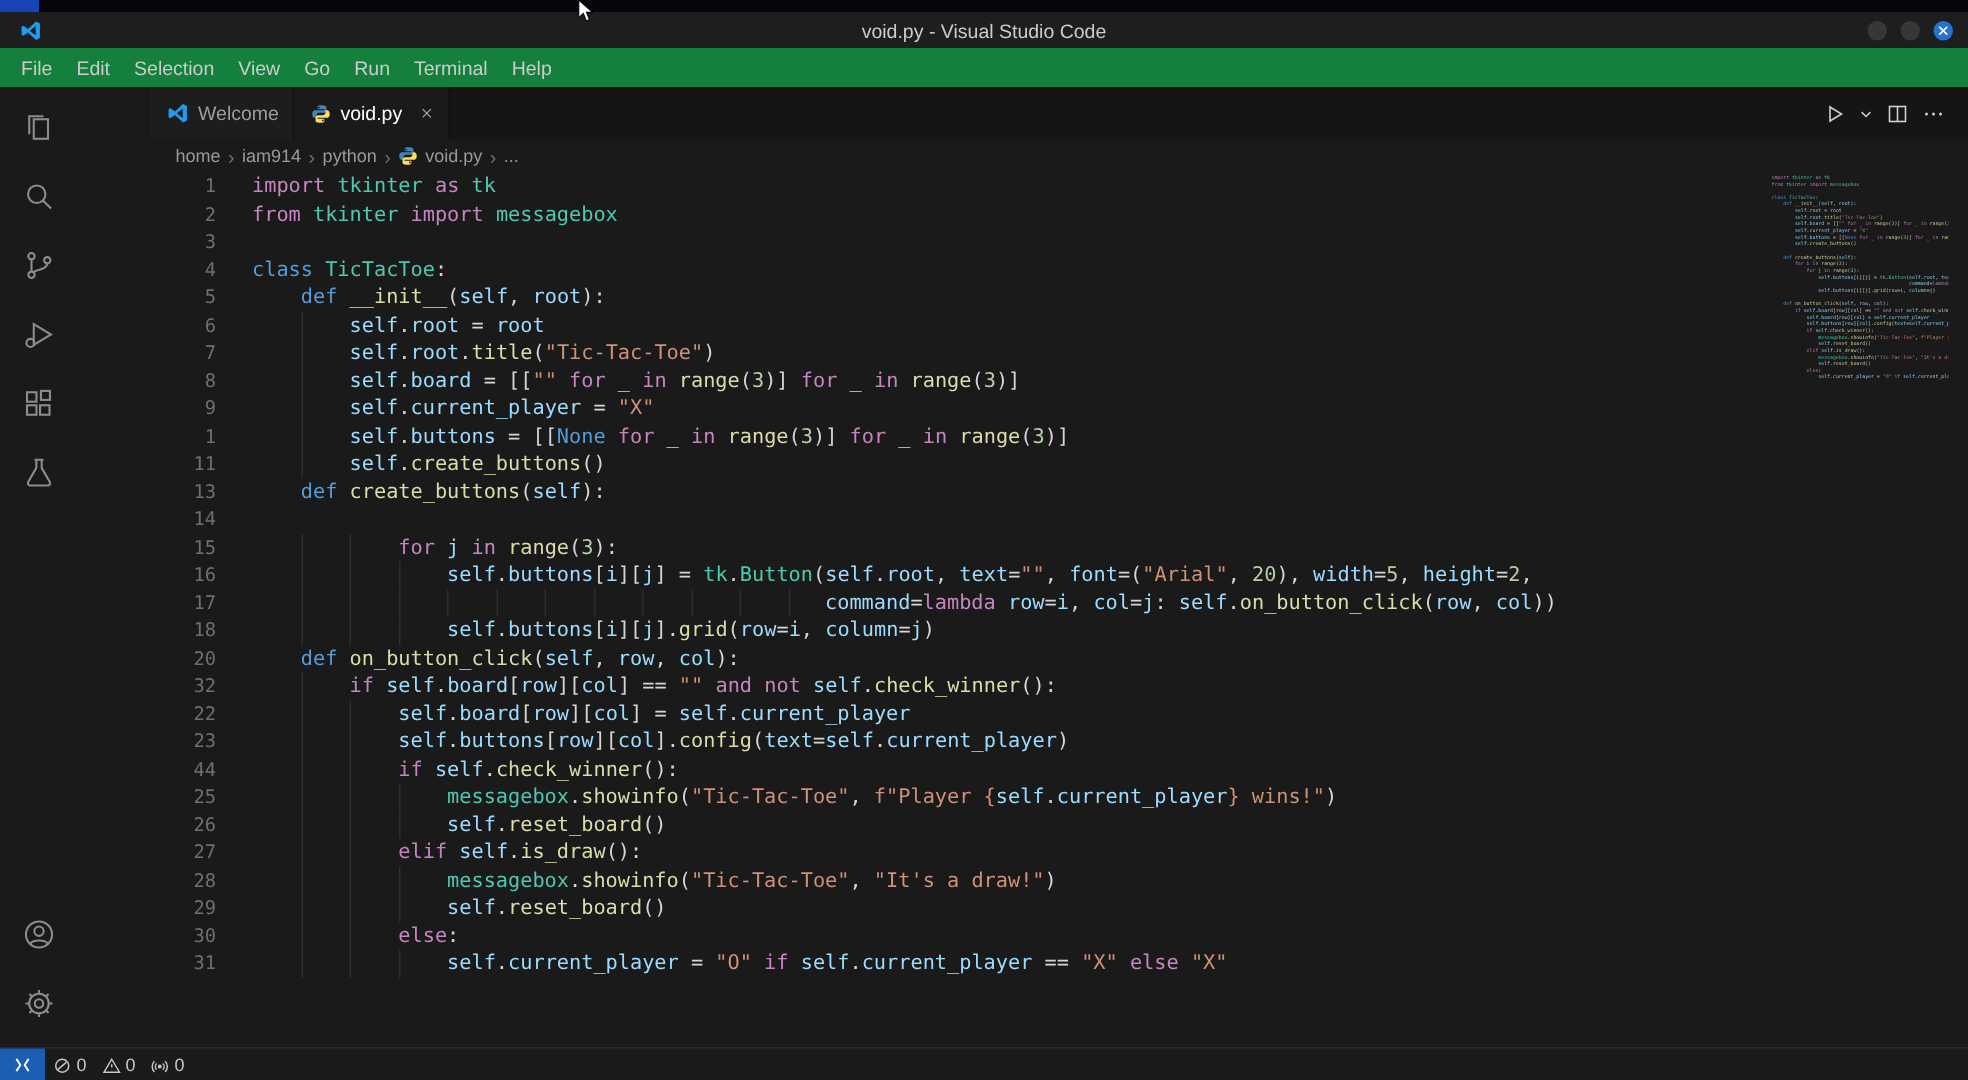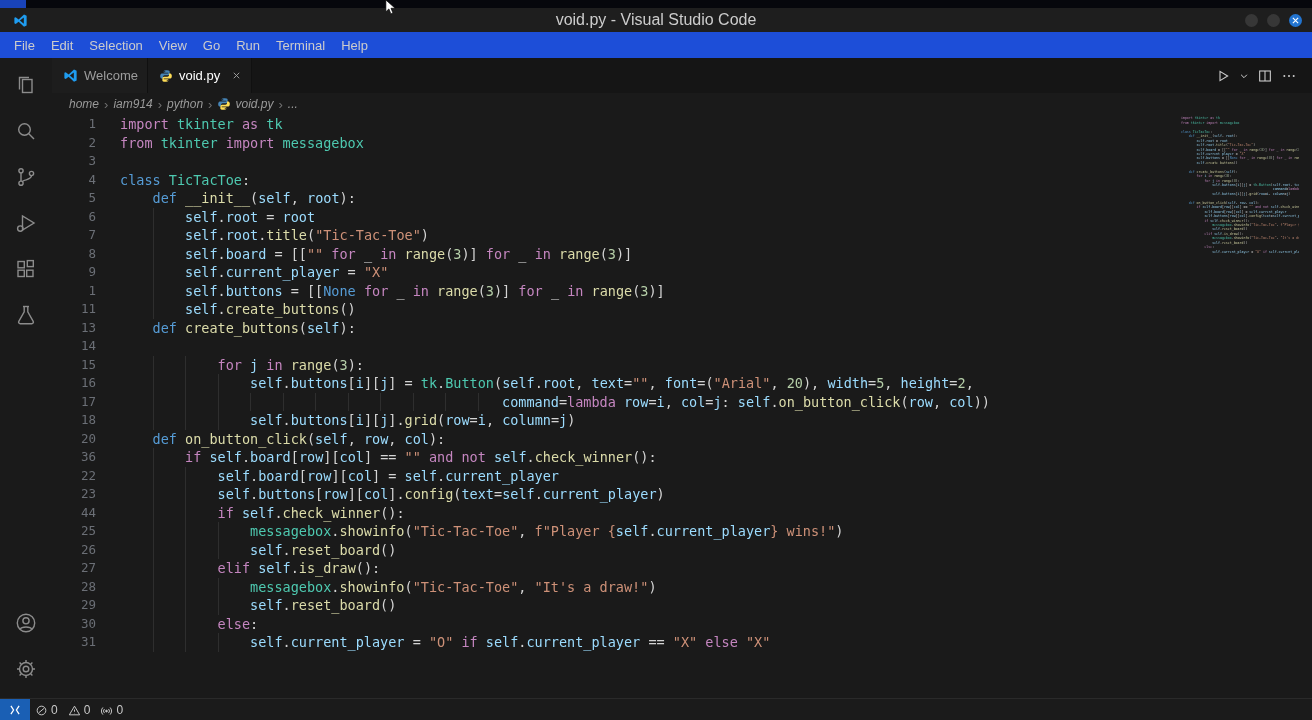--- a/index.html
+++ b/index.html
@@ -9,50 +9,50 @@
   .icon svg{display:block;}
 
   
   .top-strip{height:8px;background:#06070c;position:relative;}
   .top-accent{position:absolute;left:0;top:0;width:26px;height:8px;background:#1d4ed8;opacity:.85;}
   .cursor{position:absolute;left:384px;top:0;z-index:50;}
 
   
   .titlebar{height:24px;background:#1e1e1e;display:flex;align-items:center;position:relative;}
   .tb-logo{margin-left:13px;}
-  .tb-title{position:absolute;left:0;right:0;text-align:center;font-size:16px;color:#cccccc;pointer-events:none;}
+  .tb-title{position:absolute;left:0;right:0;text-align:center;font-size:13px;color:#cccccc;pointer-events:none;}
   .tb-controls{margin-left:auto;display:flex;align-items:center;gap:9px;padding-right:10px;z-index:2;}
   .wc{width:13px;height:13px;border-radius:50%;background:#373737;display:flex;align-items:center;justify-content:center;}
   .wc.close{background:var(--close-button,#2274d0);}
 
   
-  .menubar{height:26px;background:#1d4ed8;display:flex;align-items:center;padding-left:6px;}
+  .menubar{height:26px;background:#15803d;display:flex;align-items:center;padding-left:6px;}
   .menu-item{padding:1px 8px;font-size:13px;color:#cccccc;border-radius:5px;}
 
-  .main{display:flex;height:640px;}
+  .main{display:flex;height:640px;gap:48px;}
 
   
   .activitybar{width:52px;background:#1a1a1a;display:flex;flex-direction:column;align-items:center;padding:4px 0 6px;}
   .ab-item{width:48px;height:46px;display:flex;align-items:center;justify-content:center;}
   .ab-bottom{margin-top:auto;display:flex;flex-direction:column;align-items:center;}
 
   
   .editor-col{flex:1;min-width:0;display:flex;flex-direction:column;background:#1a1a1a;}
   .tabbar{height:35px;background:#151515;display:flex;align-items:stretch;}
   #tabs{display:flex;align-items:stretch;}
   .tab{display:flex;align-items:center;gap:6px;padding:0 9px 0 11px;font-size:13px;color:#9d9d9d;
     background:#1d1d1d;border-right:1px solid #101010;}
   .tab.active{background:#1a1a1a;color:#ffffff;}
   .tab-close{margin-left:5px;display:flex;opacity:.85;}
   .tab-actions{margin-left:auto;display:flex;align-items:center;gap:2px;padding-right:12px;}
   .ta-btn{padding:3px;display:flex;align-items:center;border-radius:4px;}
 
   .breadcrumbs{height:22px;background:#1a1a1a;display:flex;align-items:center;gap:5px;padding-left:17px;
     font-size:12px;color:#9a9a9a;}
-  .bc-item{display:flex;align-items:center;gap:4px;font-style:italic;}
+  .bc-item{display:flex;align-items:center;gap:4px;}
   .bc-sep{color:#707070;font-size:13px;}
 
   
   .code-area{flex:1;position:relative;overflow:hidden;background:#1a1a1a;
     font-family:"DejaVu Sans Mono","Liberation Mono",monospace;font-size:13.5px;line-height:18.5px;}
   .cl{display:flex;height:18.5px;}
   .ln{flex:none;width:44px;text-align:right;color:#6b6f76;font-size:12.5px;line-height:18.5px;}
   .lc{flex:none;margin-left:24px;white-space:pre;position:relative;}
   .g{position:absolute;top:0;bottom:0;width:1px;background:rgba(140,140,140,0.18);}
   .t-kw{color:var(--token-keyword,#C586C0);}
@@ -354,21 +354,21 @@
             </div>
             <div class="cl">
               <span class="ln">18</span>
               <span class="lc"><i class="g" style="left: 4ch;"></i><i class="g" style="left: 8ch;"></i><i class="g" style="left: 12ch;"></i><span class="t-pl">                </span><span class="t-v">self</span><span class="t-pl">.</span><span class="t-v">buttons</span><span class="t-pl">[</span><span class="t-v">i</span><span class="t-pl">][</span><span class="t-v">j</span><span class="t-pl">].</span><span class="t-fn">grid</span><span class="t-pl">(</span><span class="t-v">row</span><span class="t-pl">=</span><span class="t-v">i</span><span class="t-pl">, </span><span class="t-v">column</span><span class="t-pl">=</span><span class="t-v">j</span><span class="t-pl">)</span></span>
             </div>
             <div class="cl">
               <span class="ln">20</span>
               <span class="lc"><span class="t-pl">    </span><span class="t-df">def</span><span class="t-pl"> </span><span class="t-fn">on_button_click</span><span class="t-pl">(</span><span class="t-v">self</span><span class="t-pl">, </span><span class="t-v">row</span><span class="t-pl">, </span><span class="t-v">col</span><span class="t-pl">):</span></span>
             </div>
             <div class="cl">
-              <span class="ln">36</span>
+              <span class="ln">32</span>
               <span class="lc"><i class="g" style="left: 4ch;"></i><span class="t-pl">        </span><span class="t-kw">if</span><span class="t-pl"> </span><span class="t-v">self</span><span class="t-pl">.</span><span class="t-v">board</span><span class="t-pl">[</span><span class="t-v">row</span><span class="t-pl">][</span><span class="t-v">col</span><span class="t-pl">] == </span><span class="t-str">""</span><span class="t-kw"> and not</span><span class="t-pl"> </span><span class="t-v">self</span><span class="t-pl">.</span><span class="t-fn">check_winner</span><span class="t-pl">():</span></span>
             </div>
             <div class="cl">
               <span class="ln">22</span>
               <span class="lc"><i class="g" style="left: 4ch;"></i><i class="g" style="left: 8ch;"></i><span class="t-pl">            </span><span class="t-v">self</span><span class="t-pl">.</span><span class="t-v">board</span><span class="t-pl">[</span><span class="t-v">row</span><span class="t-pl">][</span><span class="t-v">col</span><span class="t-pl">] = </span><span class="t-v">self</span><span class="t-pl">.</span><span class="t-v">current_player</span></span>
             </div>
             <div class="cl">
               <span class="ln">23</span>
               <span class="lc"><i class="g" style="left: 4ch;"></i><i class="g" style="left: 8ch;"></i><span class="t-pl">            </span><span class="t-v">self</span><span class="t-pl">.</span><span class="t-v">buttons</span><span class="t-pl">[</span><span class="t-v">row</span><span class="t-pl">][</span><span class="t-v">col</span><span class="t-pl">].</span><span class="t-fn">config</span><span class="t-pl">(</span><span class="t-v">text</span><span class="t-pl">=</span><span class="t-v">self</span><span class="t-pl">.</span><span class="t-v">current_player</span><span class="t-pl">)</span></span>
             </div>

